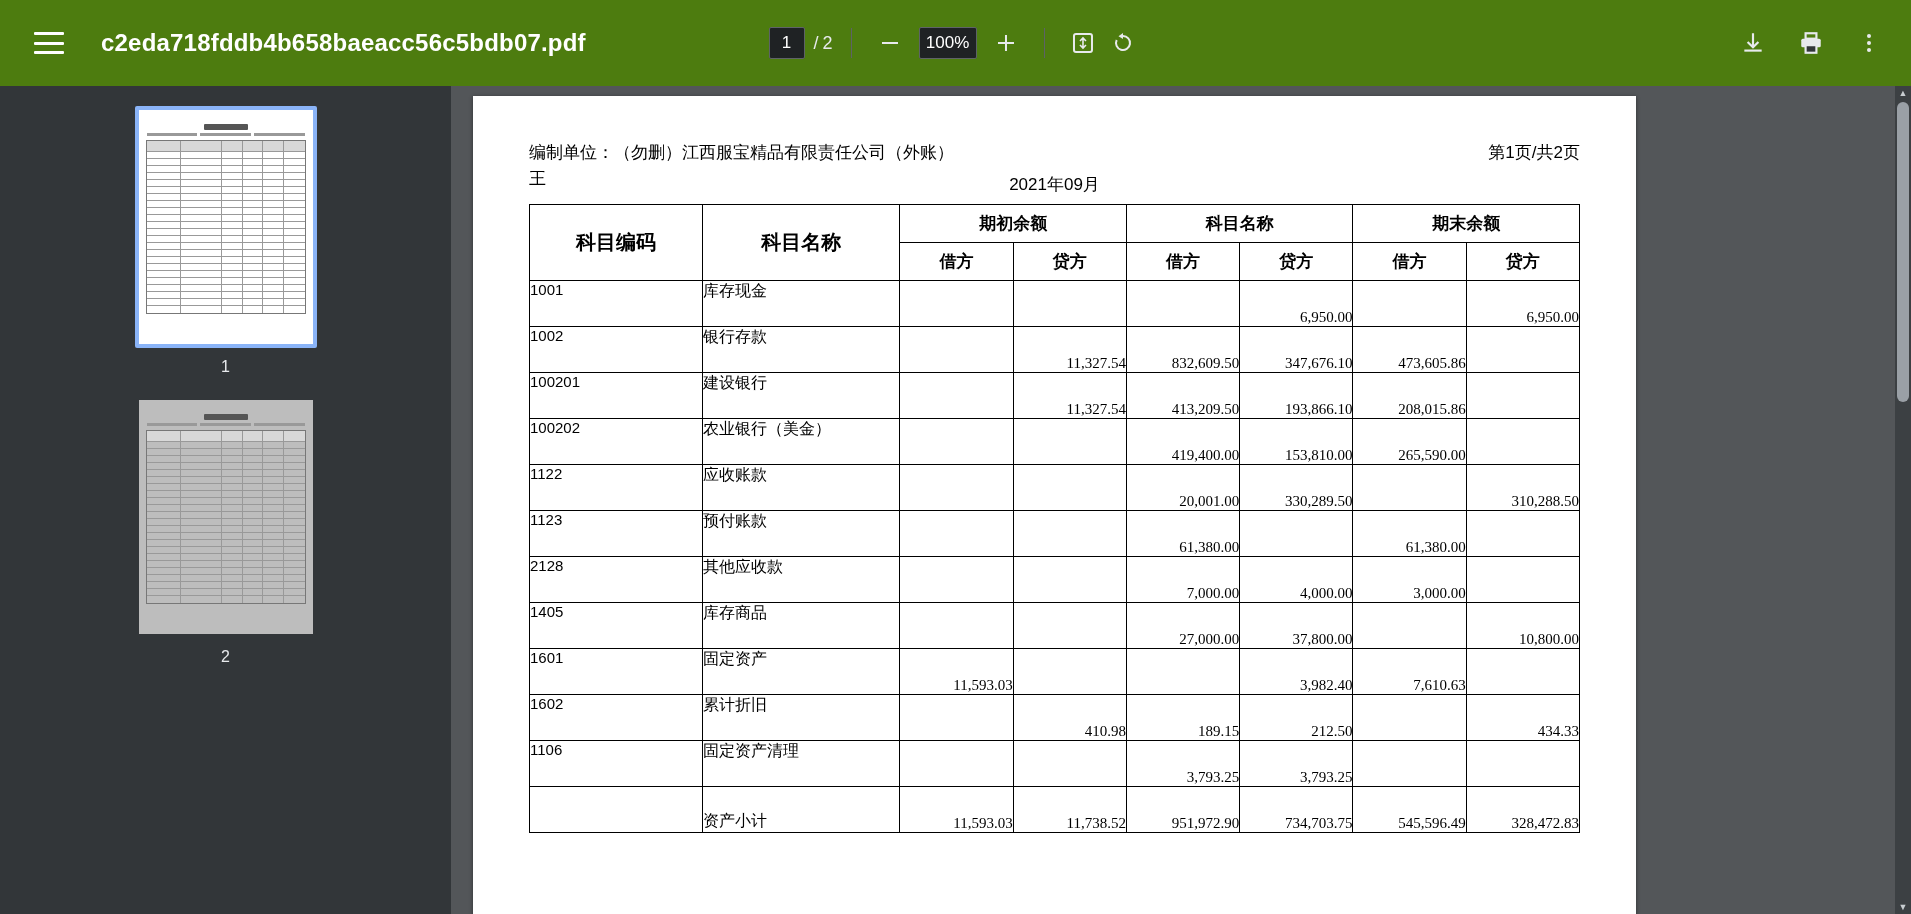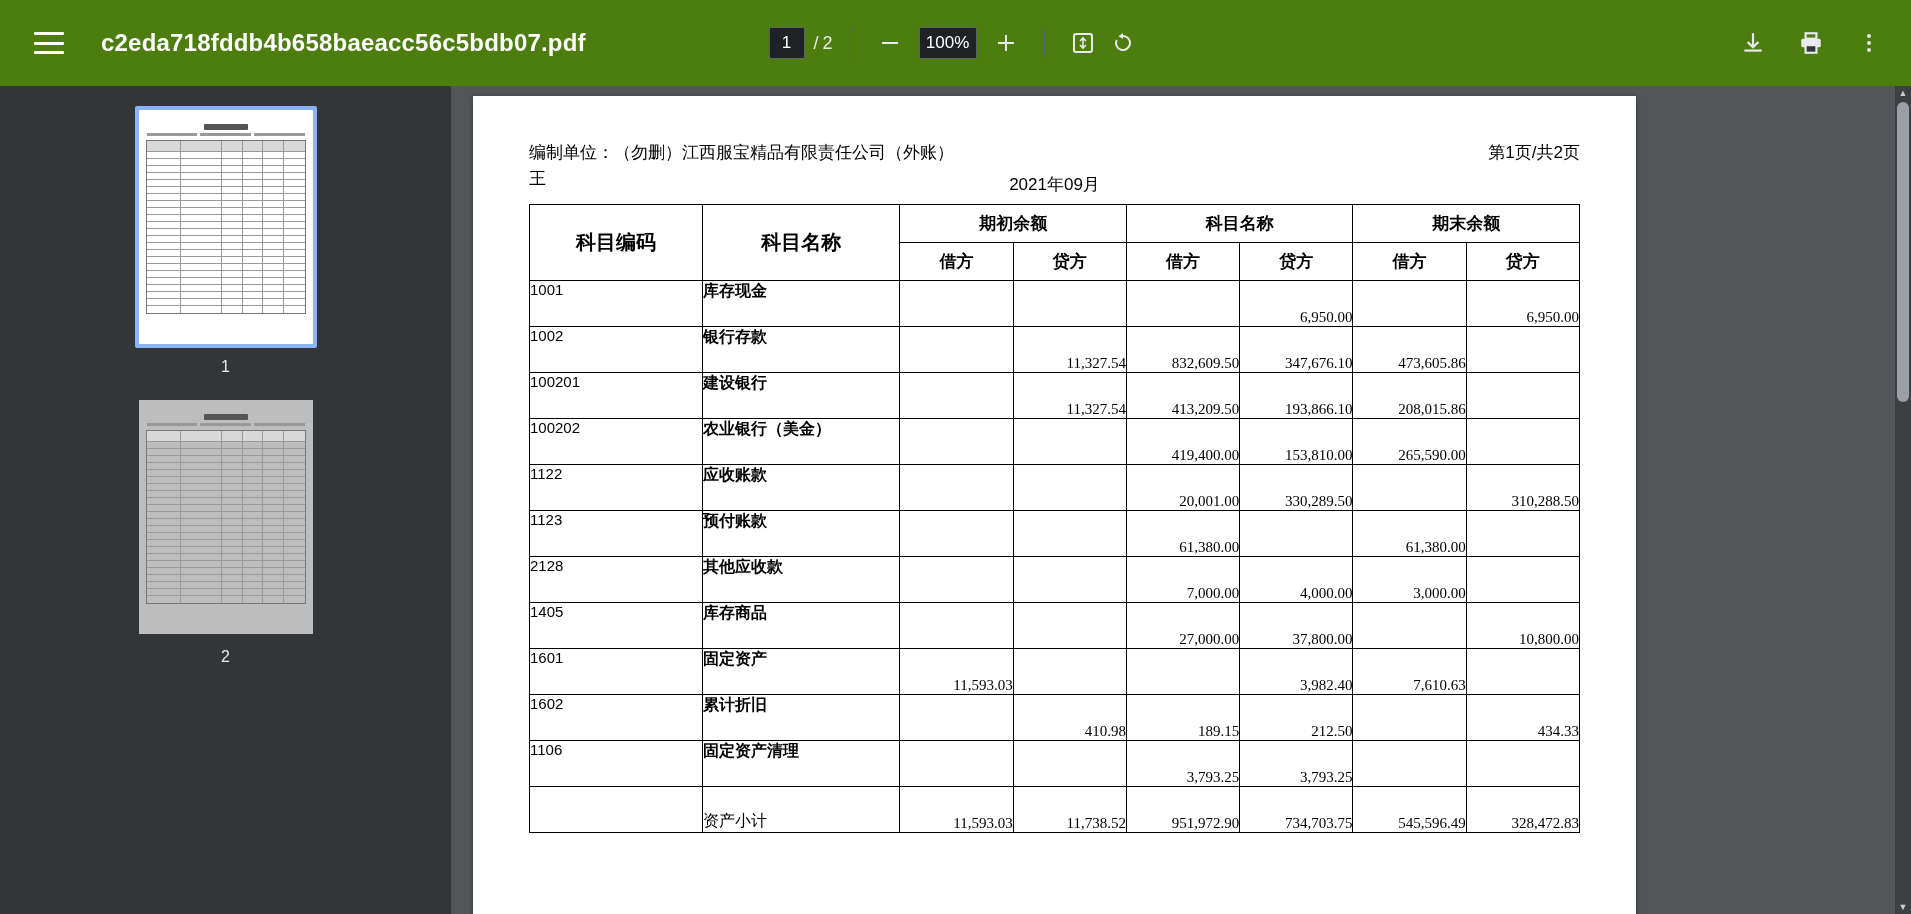--- a/index.html
+++ b/index.html
@@ -201,21 +201,21 @@
   }
   table.balance th.tall { height: 76px; font-size: 20px; }
   td.code, td.name {
     text-align: left;
     padding-left: 6px;
     font-size: 15px;
     height: 46px;
     vertical-align: top;
     padding-top: 5px;
   }
-  td.name { font-size: 16px; padding-left: 9px; font-weight: bold; }
+  td.name { font-size: 16px; padding-left: 9px; }
   td.num {
     text-align: right;
     padding-right: 6px;
     font-size: 15px;
     vertical-align: bottom;
     padding-bottom: 4px;
     height: 46px;
     font-family: "Liberation Serif", serif;
   }
   td.subtotal-name { font-size: 16px; padding-left: 9px; vertical-align: bottom; padding-bottom: 4px; }

